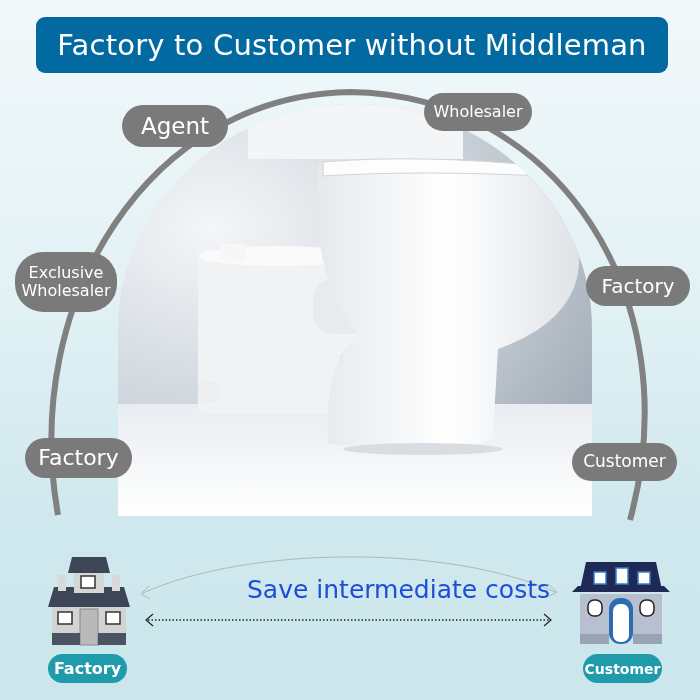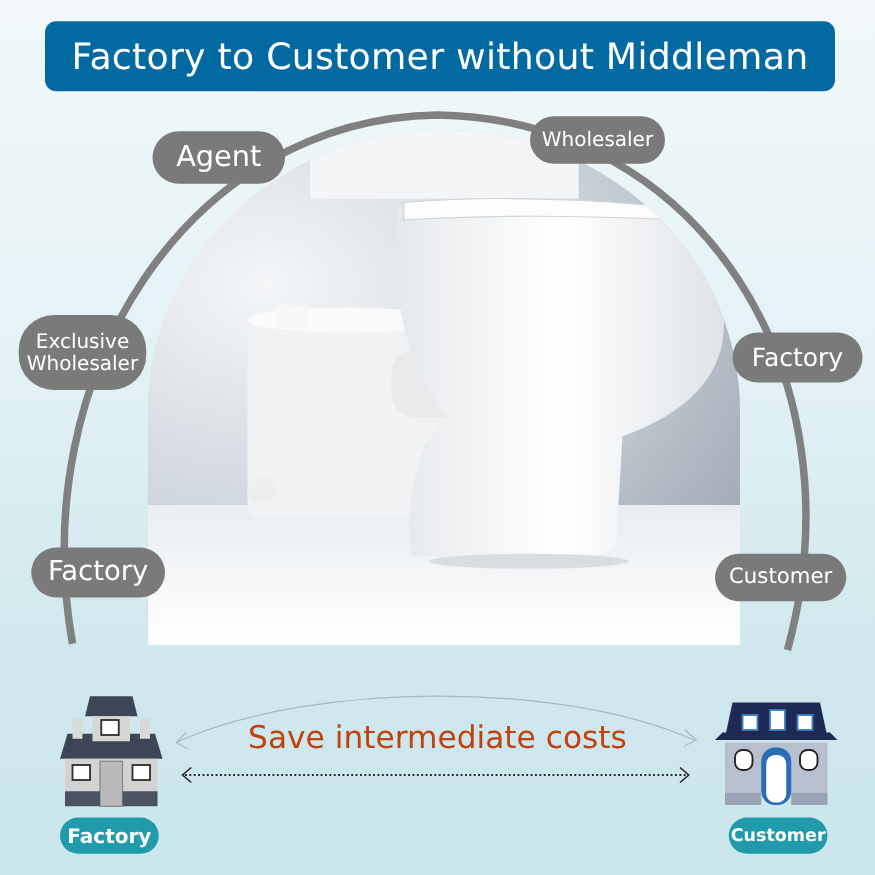--- a/index.html
+++ b/index.html
@@ -9,21 +9,21 @@
   .abs{position:absolute;}
   .banner{left:36px;top:17px;width:632px;height:56px;background:#0369a1;border-radius:9px;
     color:#fff;font-size:29px;display:flex;align-items:center;justify-content:center;letter-spacing:0.2px;}
   .ring{left:0;top:0;width:700px;height:700px;}
   .photo{left:118px;top:104px;width:474px;height:412px;overflow:hidden;
     border-radius:237px 237px 0 0 / 225px 225px 0 0;}
   .photo-inner{position:absolute;left:0;top:0;width:474px;height:412px;
     background:radial-gradient(ellipse at 20% 30%,#f4f6f8 0%,#cfd6dd 45%,#8f9aa6 100%);}
   .pill{background:#7a7a7a;color:#fff;border-radius:22px;display:flex;align-items:center;justify-content:center;text-align:center;line-height:1.15;}
   .tag{background:#1f9bab;color:#fff;border-radius:16px;display:flex;align-items:center;justify-content:center;font-weight:bold;}
-  .save{left:150px;top:575px;width:400px;text-align:center;font-size:25px;color:#c2410c;}
+  .save{left:150px;top:575px;width:400px;text-align:right;font-size:25px;color:#1d4ed8;}
 </style>
 </head>
 <body>
 
 <div class="abs banner">
   <span>Factory to Customer without Middleman</span>
 </div>
 
 <div class="abs photo">
   <div class="photo-inner"></div>

